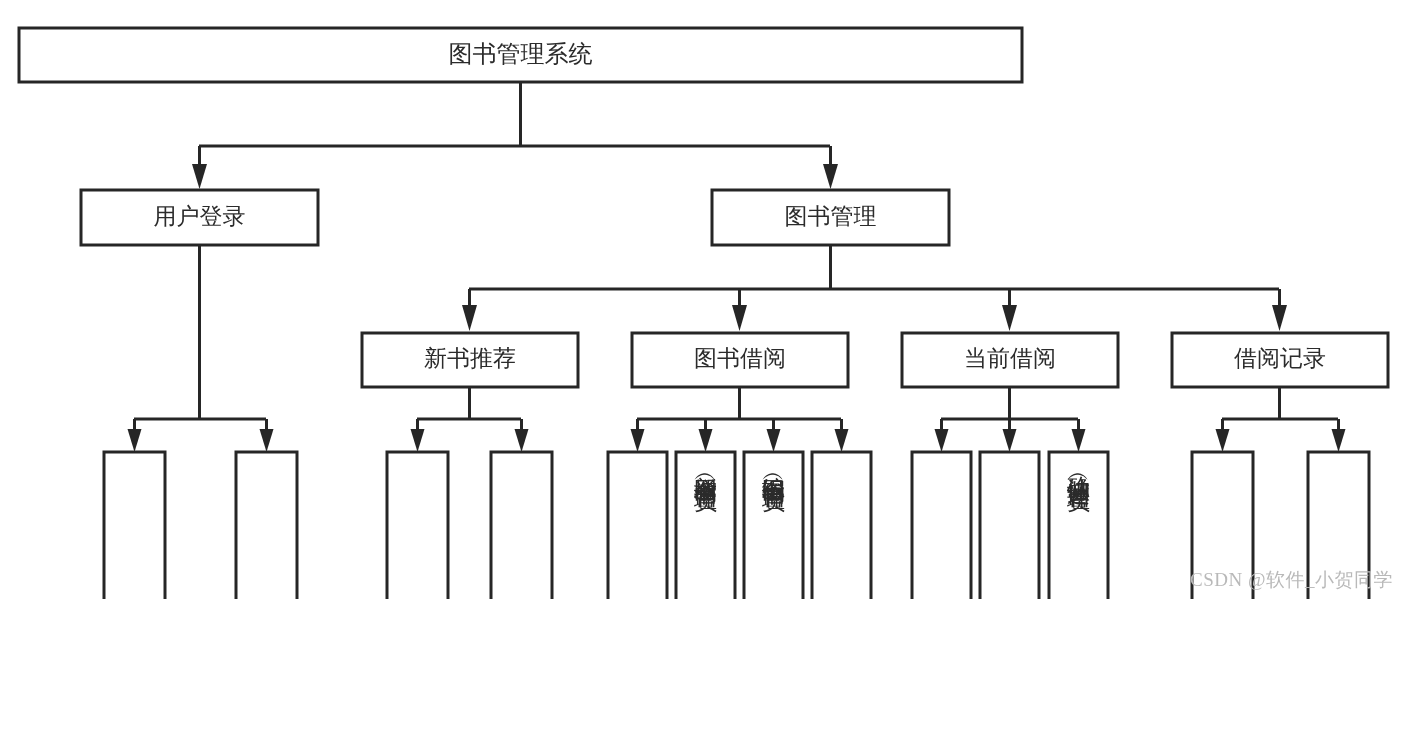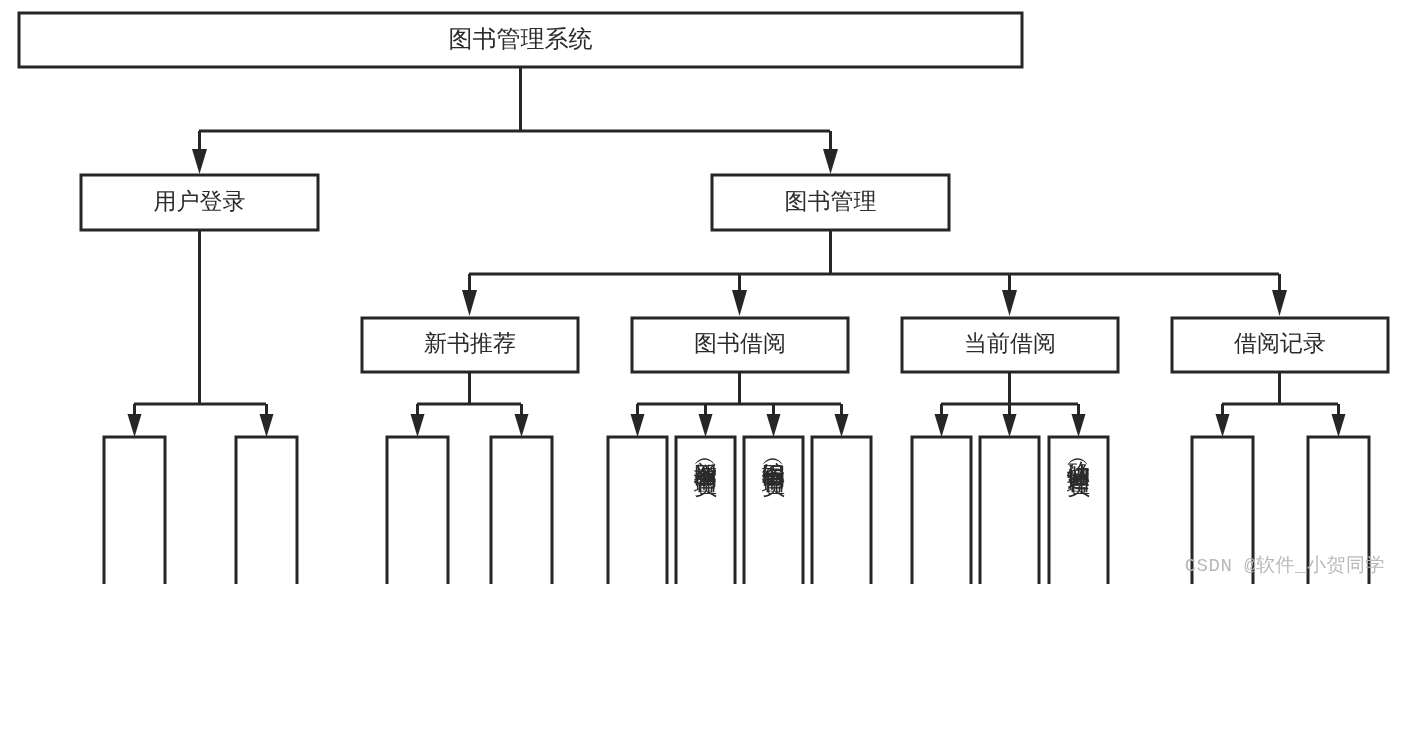--- a/index.html
+++ b/index.html
@@ -10,20 +10,21 @@
   }
   body {
     font-family: "Liberation Sans", "DejaVu Sans", sans-serif;
   }
   #diagram-root {
     position: relative;
     width: 1405px;
     height: 584px;
     background: #ffffff;
     overflow: hidden;
+    margin-top: 15px;
   }
   svg.diagram-canvas {
     position: absolute;
     top: 0;
     left: 0;
     width: 1405px;
     height: 747px;
     display: block;
   }
   .node-box {
@@ -68,23 +69,23 @@
     text-orientation: upright;
     font-family: "Liberation Sans", "DejaVu Sans", sans-serif;
     font-size: 23px;
     line-height: 1;
     letter-spacing: 2px;
     color: #2b2b2b;
     white-space: nowrap;
   }
   .watermark {
     position: absolute;
-    right: 20px;
+    right: 12px;
     bottom: 6px;
-    font-family: Liberation Mono, monospace;
+    font-family: Liberation Serif, serif;
     font-size: 19px;
     color: #b9b9b9;
     letter-spacing: 0.5px;
     white-space: nowrap;
     pointer-events: none;
   }
 </style>
 </head>
 <body>
 

